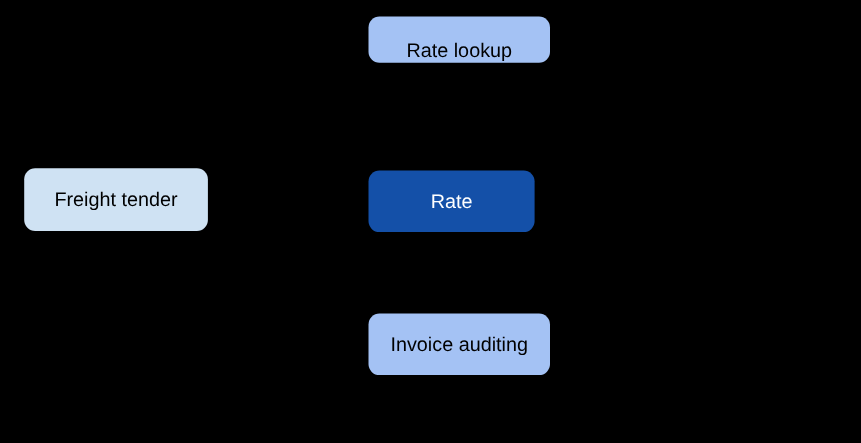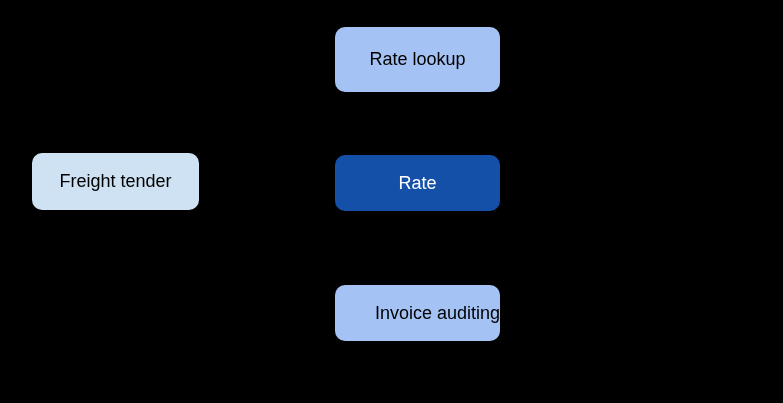--- a/index.html
+++ b/index.html
@@ -25,23 +25,23 @@
     text-align: center;
     font-size: 18px;
     line-height: 21px;
     box-sizing: border-box;
   }
   .node-line {
     display: block;
     white-space: nowrap;
   }
   
-  .n-rate-lookup        { left: 335px; top: 27px;  width: 165px; height: 65px; }
-  .n-freight-tender     { left: 32px;  top: 153px; width: 167px; height: 57px; }
-  .n-rate-management    { left: 335px; top: 155px; width: 165px; height: 56px; }
+  .n-rate-lookup        { left: 335px; top: 15px;  width: 165px; height: 42px; justify-content: flex-end; }
+  .n-freight-tender     { left: 22px;  top: 153px; width: 167px; height: 57px; }
+  .n-rate-management    { left: 335px; top: 155px; width: 151px; height: 56px; }
   .n-shipping-operations{ left: 581px; top: 153px; width: 164px; height: 57px; }
   .n-invoice-auditing   { left: 335px; top: 285px; width: 165px; height: 56px; }
 </style>
 </head>
 <body>
 
 <div class="stage">
 
   <div class="node n-rate-lookup" style="background: rgb(164, 194, 244); color: rgb(0, 0, 0);">
     <span class="node-line">Rate lookup</span>
@@ -49,17 +49,17 @@
 
   <div class="node n-freight-tender" style="background: rgb(207, 226, 243); color: rgb(0, 0, 0);">
     <span class="node-line">Freight tender</span>
   </div>
 
   <div class="node n-rate-management" style="background: rgb(20, 80, 168); color: rgb(255, 255, 255);">
     <span class="node-line">Rate</span>
   </div>
 
 
-  <div class="node n-invoice-auditing" style="background: rgb(164, 194, 244); color: rgb(0, 0, 0); align-items: flex-end;">
+  <div class="node n-invoice-auditing" style="background: rgb(164, 194, 244); color: rgb(0, 0, 0);">
     <span class="node-line">Invoice auditing</span>
   </div>
 
 </div>
 
 </body></html>

